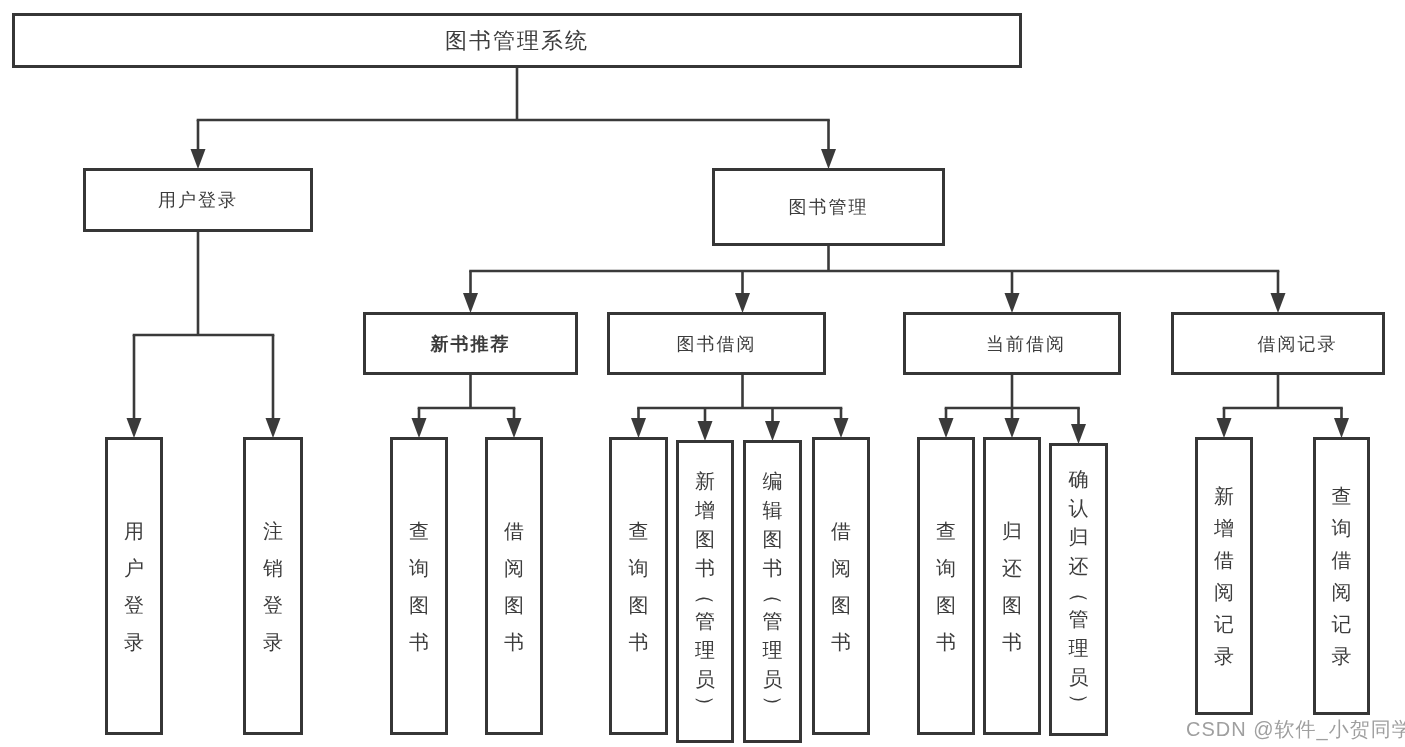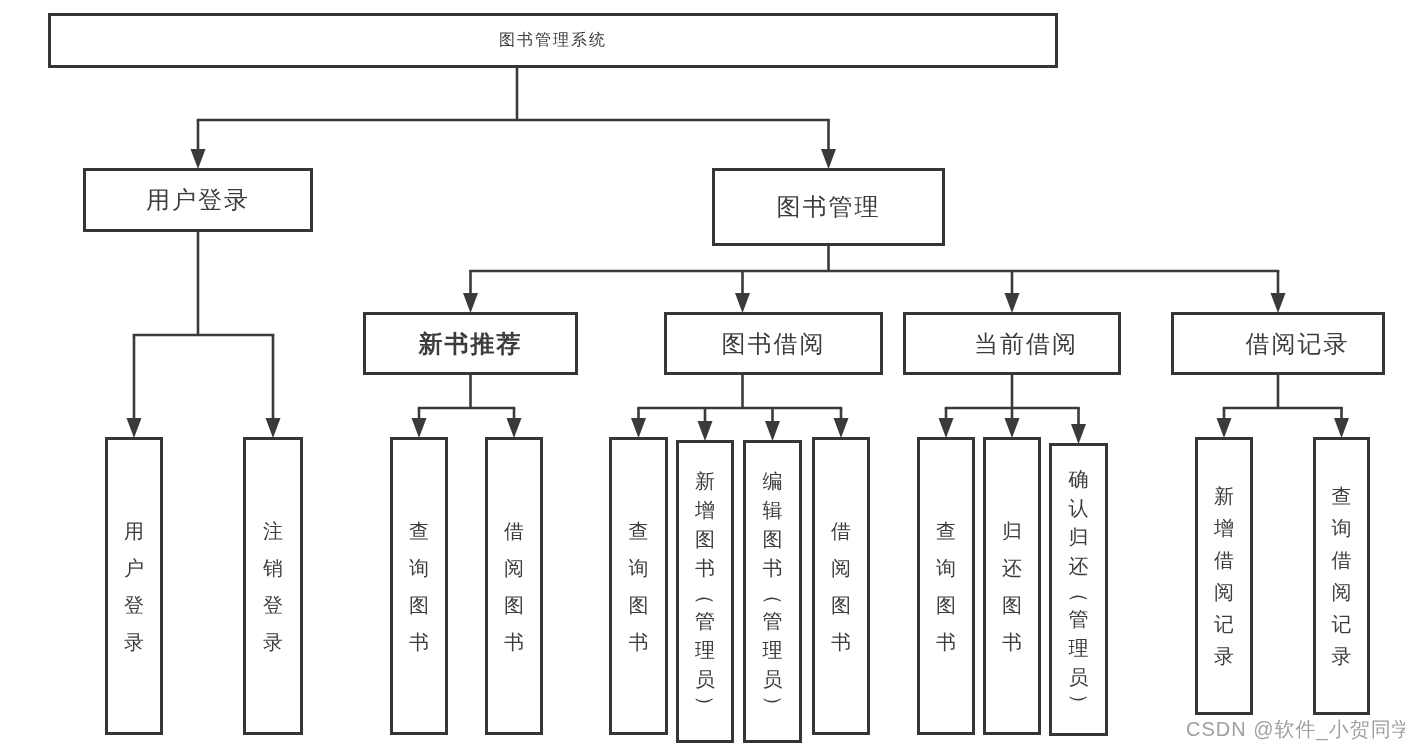--- a/index.html
+++ b/index.html
@@ -27,28 +27,27 @@
     position: absolute;
     box-sizing: border-box;
     background: #ffffff;
     border: 3px solid #363636;
     color: #3c3c3c;
     display: flex;
     align-items: center;
     justify-content: center;
   }
   .node-h {
-    font-size: 24px;
+    font-size: 18px;
     letter-spacing: 2px;
     white-space: nowrap;
   }
   .node-root {
-    font-size: 16px;
+    font-size: 22px;
     letter-spacing: 2px;
-    margin-left: 36px;
   }
   .node-v {
     flex-direction: column;
   }
   .node-v .vlabel {
     display: flex;
     flex-direction: column;
     align-items: center;
     font-size: 20px;
   }
@@ -135,21 +134,21 @@
       </div>
       <div class="node node-h" style="left: 83px; top: 168px; width: 230px; height: 64px;">
         <span>用户登录</span>
       </div>
       <div class="node node-h" style="left: 712px; top: 168px; width: 233px; height: 78px;">
         <span>图书管理</span>
       </div>
       <div class="node node-h" style="left: 363px; top: 312px; width: 215px; height: 63px; font-weight: bold;">
         <span>新书推荐</span>
       </div>
-      <div class="node node-h" style="left: 664px; top: 312px; width: 219px; height: 63px;">
+      <div class="node node-h" style="left: 607px; top: 312px; width: 219px; height: 63px;">
         <span>图书借阅</span>
       </div>
       <div class="node node-h" style="left: 903px; top: 312px; width: 218px; height: 63px; padding-left: 28px;">
         <span>当前借阅</span>
       </div>
       <div class="node node-h" style="left: 1171px; top: 312px; width: 214px; height: 63px; padding-left: 39px;">
         <span>借阅记录</span>
       </div>
       <div class="node node-v" style="left: 105px; top: 437px; width: 58px; height: 298px;">
         <span class="vlabel" style="gap: 17px;">

